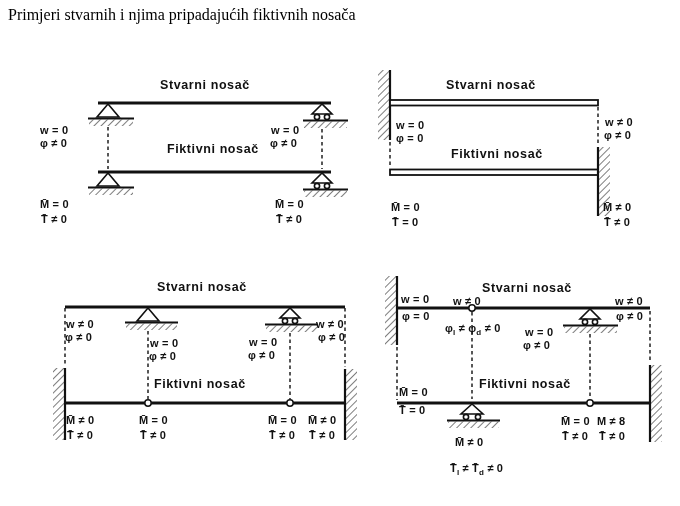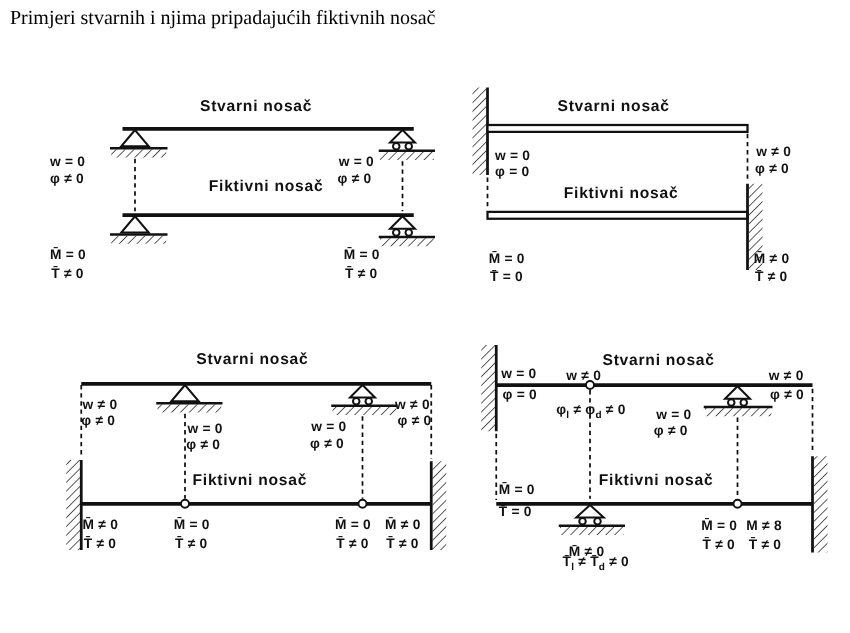--- a/index.html
+++ b/index.html
@@ -21,21 +21,21 @@
   .sec {
     position:absolute; font-weight:700; font-size:12.5px; line-height:13px;
     color:#111; white-space:nowrap; letter-spacing:0.6px;
   }
 </style>
 </head>
 <body>
 
 <div class="page">
 
-  <div class="title">Primjeri stvarnih i njima pripadajućih fiktivnih nosač</div>
+  <div class="title">Primjeri stvarnih i njima pripadajućih fiktivnih nosača</div>
 
   <svg class="drawing" width="680" height="506" viewBox="0 0 680 506">
     <defs>
       <pattern id="hatch" width="5" height="5" patternUnits="userSpaceOnUse" patternTransform="rotate(45)">
         <line x1="0" y1="0" x2="0" y2="5" stroke="#111" stroke-width="1.1"></line>
       </pattern>
     </defs>
 
     <g stroke="#111">
       <line x1="98" y1="103" x2="331" y2="103" stroke-width="3"></line>
@@ -195,19 +195,19 @@
   <div class="ann" style="left:402px;top:310px">φ = 0</div>
   <div class="ann" style="left:453px;top:295px">w ≠ 0</div>
   <div class="ann" style="left:445px;top:322px"><span>φ</span><sub>l</sub><span> ≠ φ</span><sub>d</sub><span> ≠ 0</span></div>
   <div class="ann" style="left:525px;top:326px">w = 0</div>
   <div class="ann" style="left:523px;top:339px">φ ≠ 0</div>
   <div class="ann" style="left:615px;top:295px">w ≠ 0</div>
   <div class="ann" style="left:616px;top:310px">φ ≠ 0</div>
   <div class="ann" style="left:399px;top:386px">M̄ = 0</div>
   <div class="ann" style="left:399px;top:404px">T̄ = 0</div>
   <div class="ann" style="left:455px;top:436px">M̄ ≠ 0</div>
-  <div class="ann" style="left:450px;top:444px"><span>T̄</span><sub>l</sub><span> ≠ T̄</span><sub>d</sub><span> ≠ 0</span></div>
+  <div class="ann" style="left:450px;top:462px"><span>T̄</span><sub>l</sub><span> ≠ T̄</span><sub>d</sub><span> ≠ 0</span></div>
   <div class="ann" style="left:561px;top:415px">M̄ = 0</div>
   <div class="ann" style="left:562px;top:430px">T̄ ≠ 0</div>
   <div class="ann" style="left:597px;top:415px">M ≠ 8</div>
   <div class="ann" style="left:599px;top:430px">T̄ ≠ 0</div>
 
 </div>
 
 </body></html>

